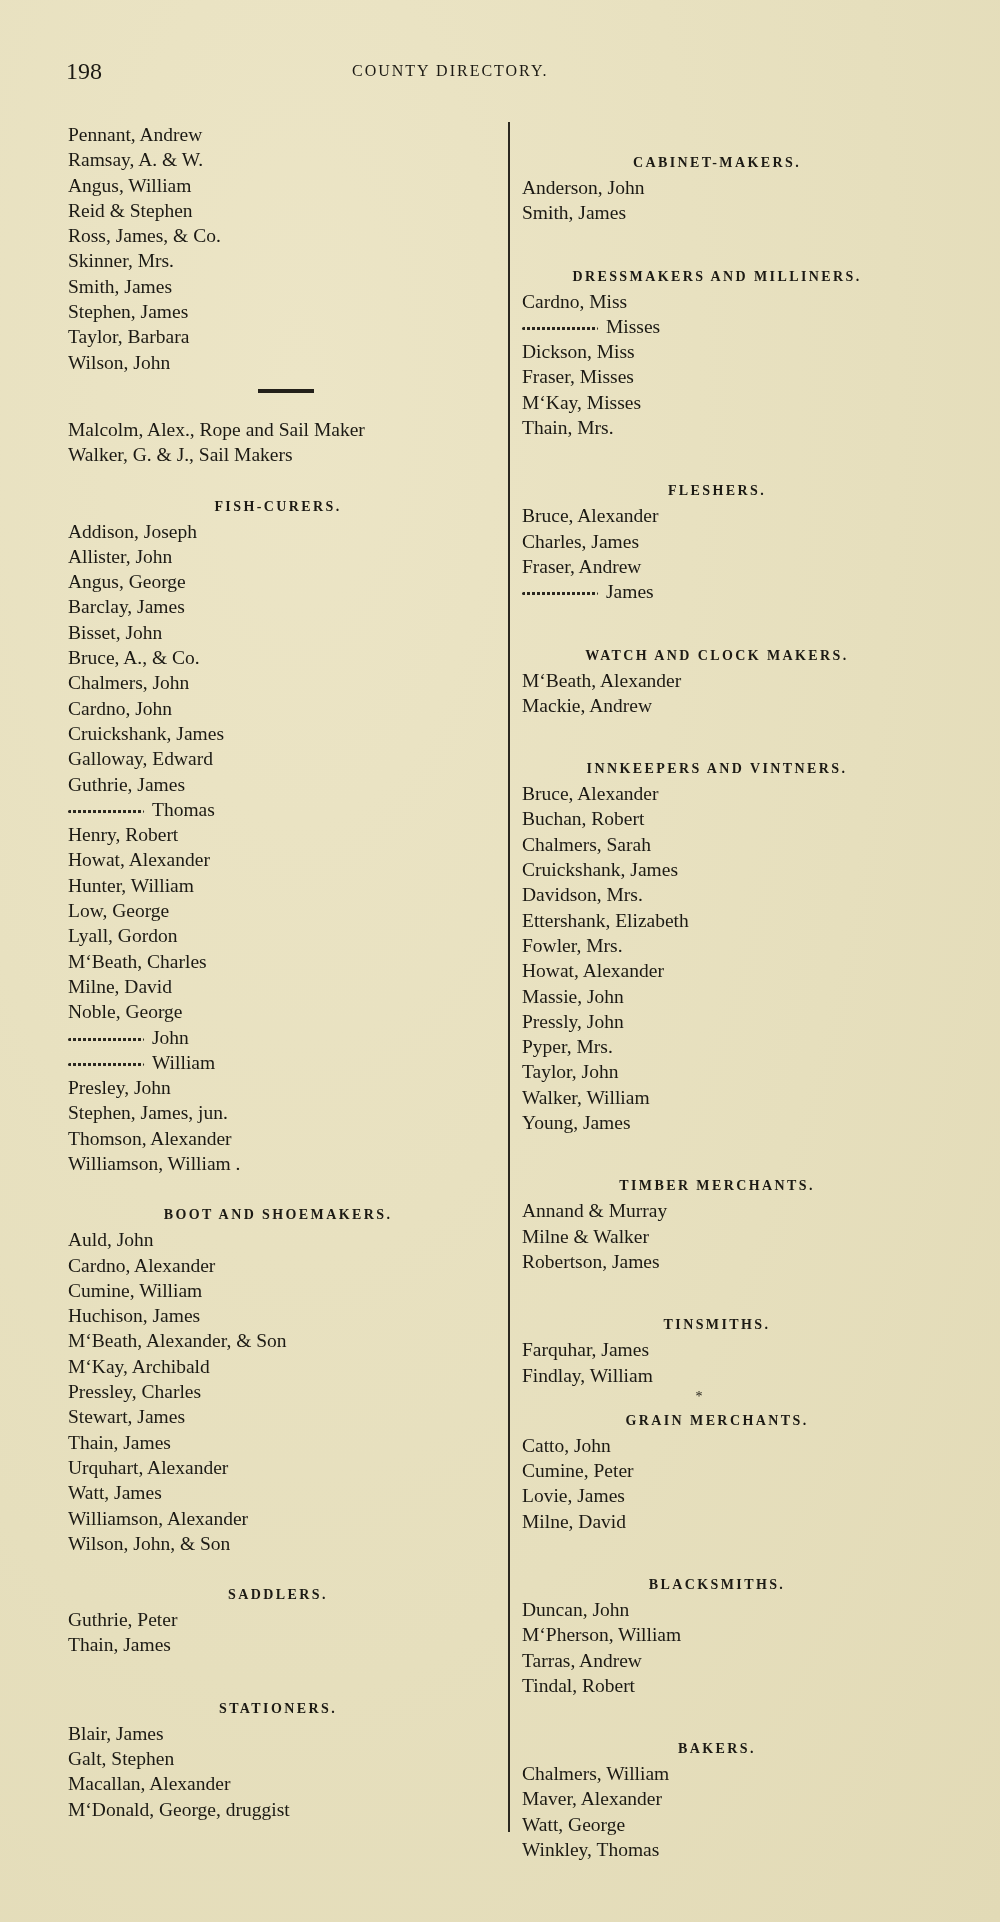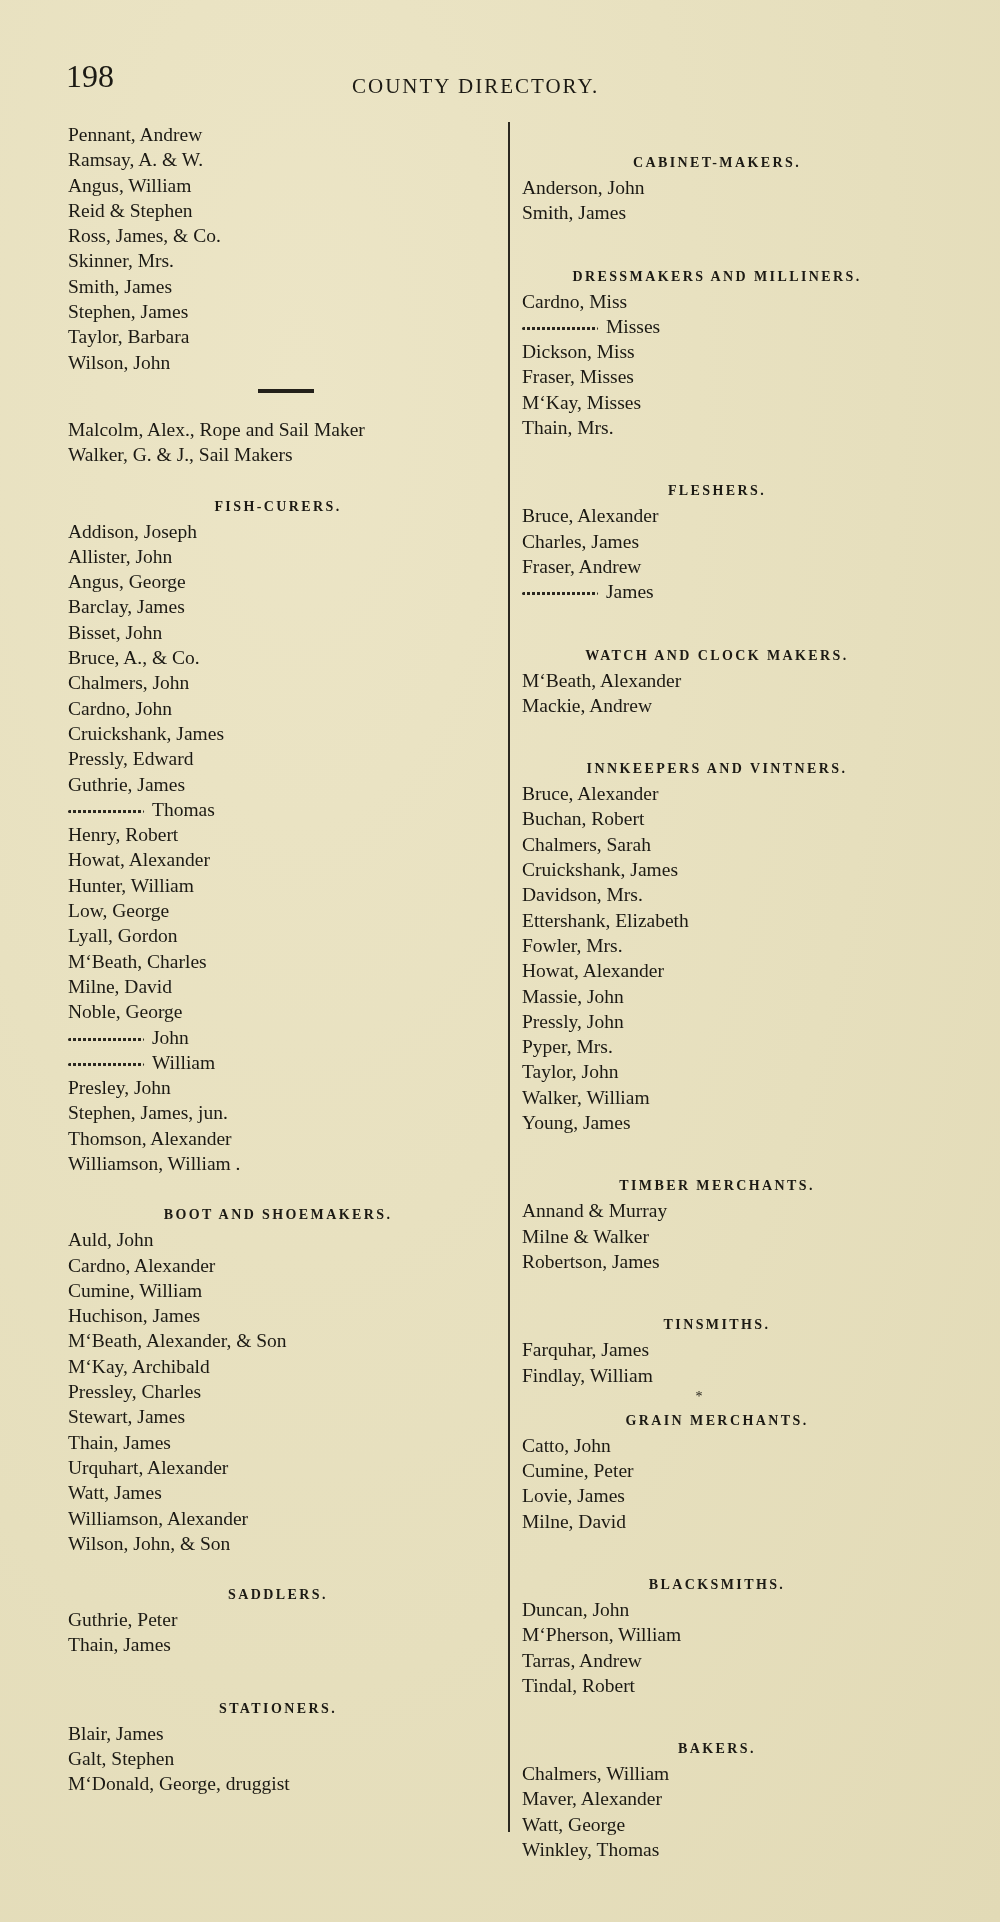--- a/index.html
+++ b/index.html
@@ -7,22 +7,22 @@
     width: 1000px; height: 1922px;
     background: #e9e3c4;
     background-image: radial-gradient(ellipse at 30% 20%, #ece5c6 0%, #e6dfbd 60%, #e2dab6 100%);
     font-family: "DejaVu Serif", "Liberation Serif", serif;
     color: #1c1a14;
     position: relative;
     overflow: hidden;
   }
   .page { position: absolute; left: 0; top: 0; width: 1000px; height: 1922px; }
   .header { position: absolute; top: 58px; left: 0; width: 1000px; height: 40px; }
-  .page-number { position: absolute; left: 66px; top: 0; font-size: 32px; font-family: "Liberation Serif", serif; }
-  .running-title { position: absolute; left: 352px; top: 16px; font-size: 21px; letter-spacing: 2px; font-family: "Liberation Serif", serif; }
+  .page-number { position: absolute; left: 66px; top: 0; font-size: 24px; font-family: "Liberation Serif", serif; }
+  .running-title { position: absolute; left: 352px; top: 4px; font-size: 16px; letter-spacing: 2px; font-family: "Liberation Serif", serif; }
   .col { position: absolute; top: 122px; font-size: 19.5px; line-height: 25.3px; font-family: "Liberation Serif", serif; }
   .col-left { left: 68px; width: 420px; }
   .col-right { left: 522px; width: 390px; margin-top: 28px; }
   .divider { position: absolute; left: 508px; top: 122px; width: 1.5px; height: 1710px; background: #2b2820; }
   .section { margin: 0; }
   .heading {
     font-size: 14px; letter-spacing: 2.4px; font-weight: bold; text-transform: uppercase;
     text-align: center; height: 25px; line-height: 25px; font-family: "Liberation Serif", serif;
   }
   .entry { white-space: nowrap; height: 25.3px; }
@@ -71,21 +71,21 @@
       <div class="heading">FISH-CURERS.</div>
       <div class="entry">Addison, Joseph</div>
       <div class="entry">Allister, John</div>
       <div class="entry">Angus, George</div>
       <div class="entry">Barclay, James</div>
       <div class="entry">Bisset, John</div>
       <div class="entry">Bruce, A., &amp; Co.</div>
       <div class="entry">Chalmers, John</div>
       <div class="entry">Cardno, John</div>
       <div class="entry">Cruickshank, James</div>
-      <div class="entry">Pressly, Edward</div>
+      <div class="entry">Galloway, Edward</div>
       <div class="entry">Guthrie, James</div>
       <div class="entry ditto"><span>Thomas</span></div>
       <div class="entry">Henry, Robert</div>
       <div class="entry">Howat, Alexander</div>
       <div class="entry">Hunter, William</div>
       <div class="entry">Low, George</div>
       <div class="entry">Lyall, Gordon</div>
       <div class="entry">M‘Beath, Charles</div>
       <div class="entry">Milne, David</div>
       <div class="entry">Noble, George</div>
@@ -117,20 +117,21 @@
     <div class="section">
       <div class="heading">SADDLERS.</div>
       <div class="entry">Guthrie, Peter</div>
       <div class="entry">Thain, James</div>
     </div>
     <div class="gap-md"></div>
     <div class="section">
       <div class="heading">STATIONERS.</div>
       <div class="entry">Blair, James</div>
       <div class="entry">Galt, Stephen</div>
+      <div class="entry">Macallan, Alexander</div>
       <div class="entry">M‘Donald, George, druggist</div>
     </div>
   </div>
 
   <div class="col col-right">
     <div class="section">
       <div class="heading">CABINET-MAKERS.</div>
       <div class="entry">Anderson, John</div>
       <div class="entry">Smith, James</div>
     </div>

